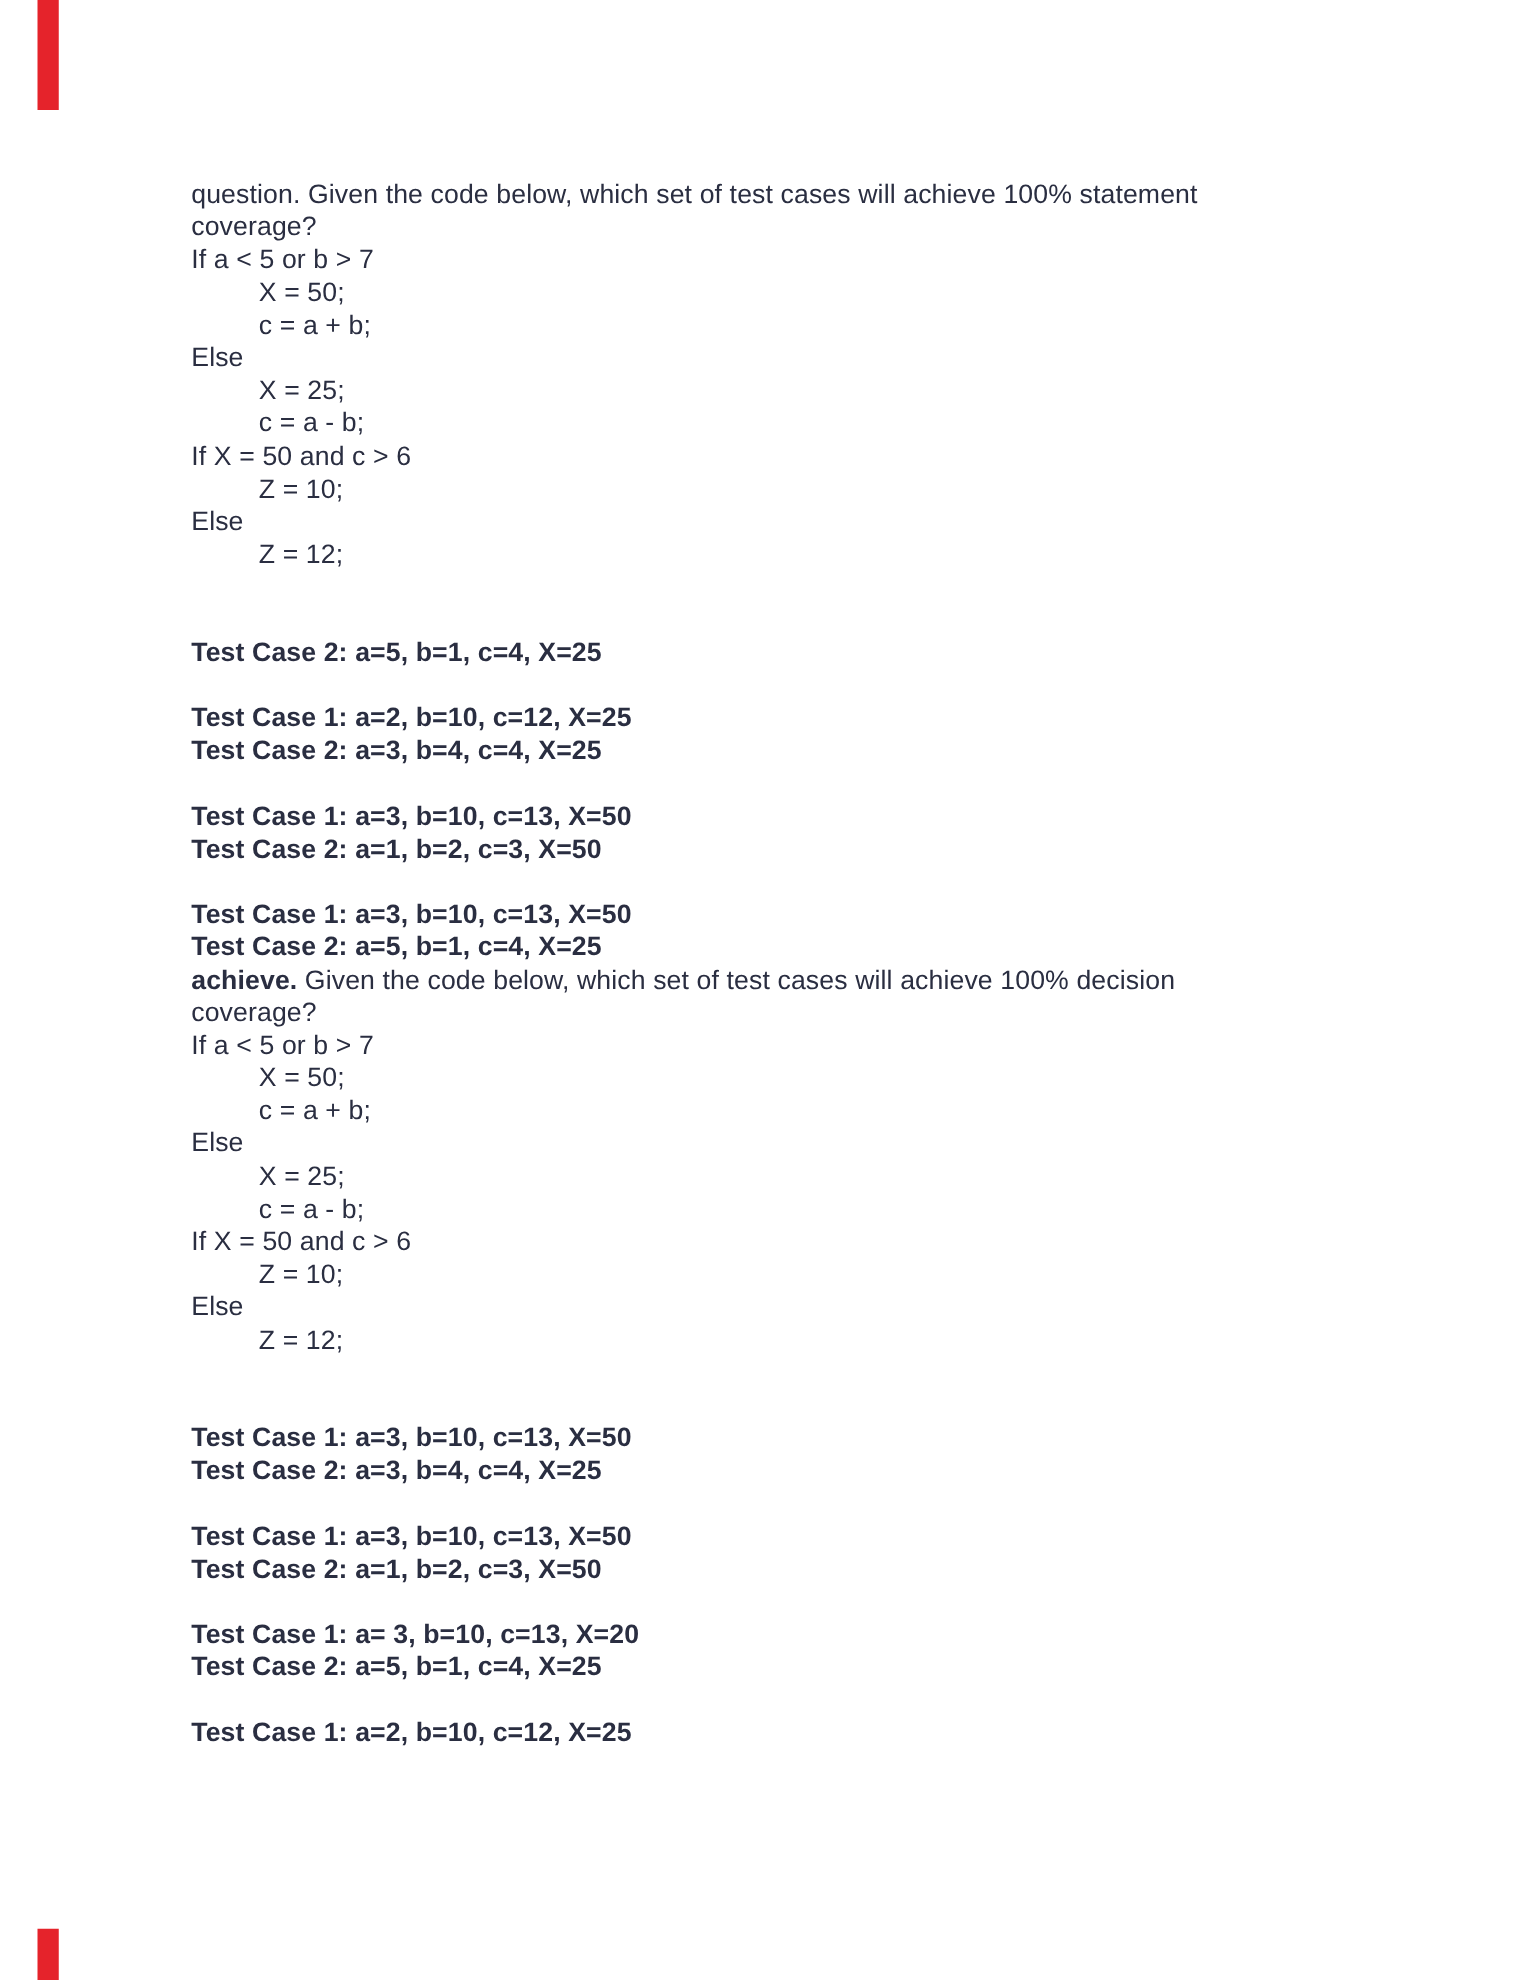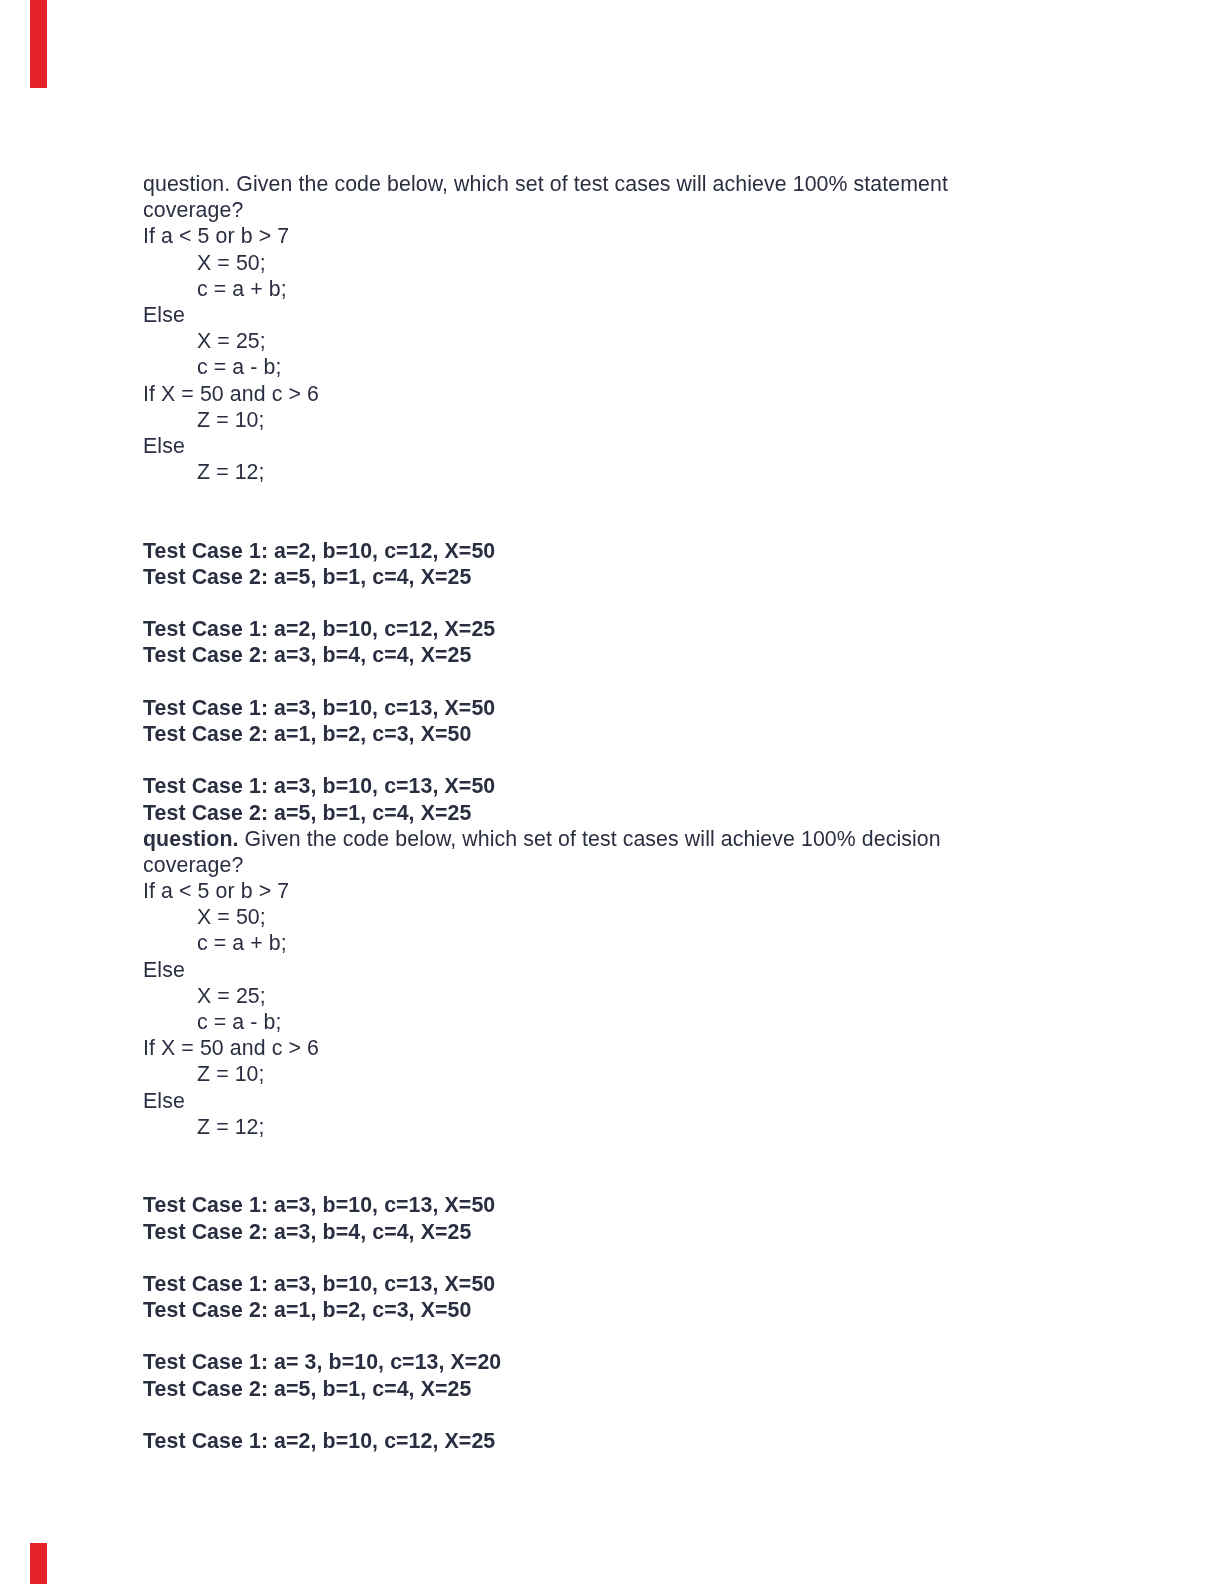--- a/index.html
+++ b/index.html
@@ -16,26 +16,25 @@
   }
   .ribbon {
     position: absolute;
     left: 30px;
     width: 17px;
   }
   .ribbon.top { top: 0; height: 88px; }
   .ribbon.bottom { bottom: 0; height: 41px; }
   .content {
     position: absolute;
-    left: 143px;
+    left: 153px;
     top: 142px;
     width: 980px;
     font-size: 21.3px;
     letter-spacing: 0.1px;
-    margin-top: 29px;
   }
   .line {
     height: 26.2px;
     line-height: 26.2px;
     white-space: pre;
   }
   .line.code { padding-left: 54px; }
   .line.b { font-weight: bold; }
   .bold { font-weight: bold; }
 </style>
@@ -53,32 +52,31 @@
     <div class="line code">c = a + b;</div>
     <div class="line p">Else</div>
     <div class="line code">X = 25;</div>
     <div class="line code">c = a - b;</div>
     <div class="line p">If X = 50 and c &gt; 6</div>
     <div class="line code">Z = 10;</div>
     <div class="line p">Else</div>
     <div class="line code">Z = 12;</div>
     <div class="line blank">&nbsp;</div>
     <div class="line blank">&nbsp;</div>
-    <div class="line b">Test Case 1: a=2, b=10, c=12, X=50</div>
     <div class="line b">Test Case 2: a=5, b=1, c=4, X=25</div>
     <div class="line blank">&nbsp;</div>
     <div class="line b">Test Case 1: a=2, b=10, c=12, X=25</div>
     <div class="line b">Test Case 2: a=3, b=4, c=4, X=25</div>
     <div class="line blank">&nbsp;</div>
     <div class="line b">Test Case 1: a=3, b=10, c=13, X=50</div>
     <div class="line b">Test Case 2: a=1, b=2, c=3, X=50</div>
     <div class="line blank">&nbsp;</div>
     <div class="line b">Test Case 1: a=3, b=10, c=13, X=50</div>
     <div class="line b">Test Case 2: a=5, b=1, c=4, X=25</div>
-    <div class="line mixed"><span class="bold">question.</span> Given the code below, which set of test cases will achieve 100% decision</div>
+    <div class="line mixed"><span class="bold">achieve.</span> Given the code below, which set of test cases will achieve 100% decision</div>
     <div class="line p">coverage?</div>
     <div class="line p">If a &lt; 5 or b &gt; 7</div>
     <div class="line code">X = 50;</div>
     <div class="line code">c = a + b;</div>
     <div class="line p">Else</div>
     <div class="line code">X = 25;</div>
     <div class="line code">c = a - b;</div>
     <div class="line p">If X = 50 and c &gt; 6</div>
     <div class="line code">Z = 10;</div>
     <div class="line p">Else</div>

